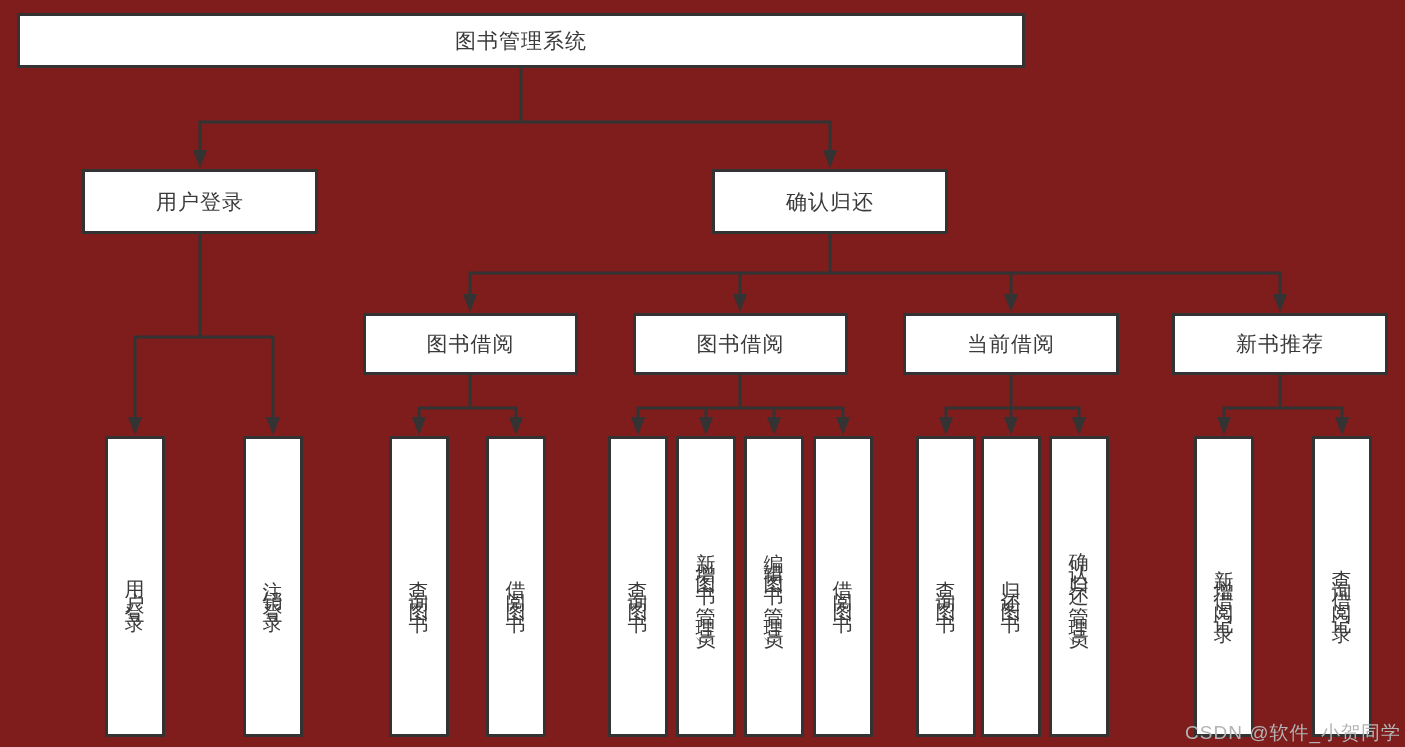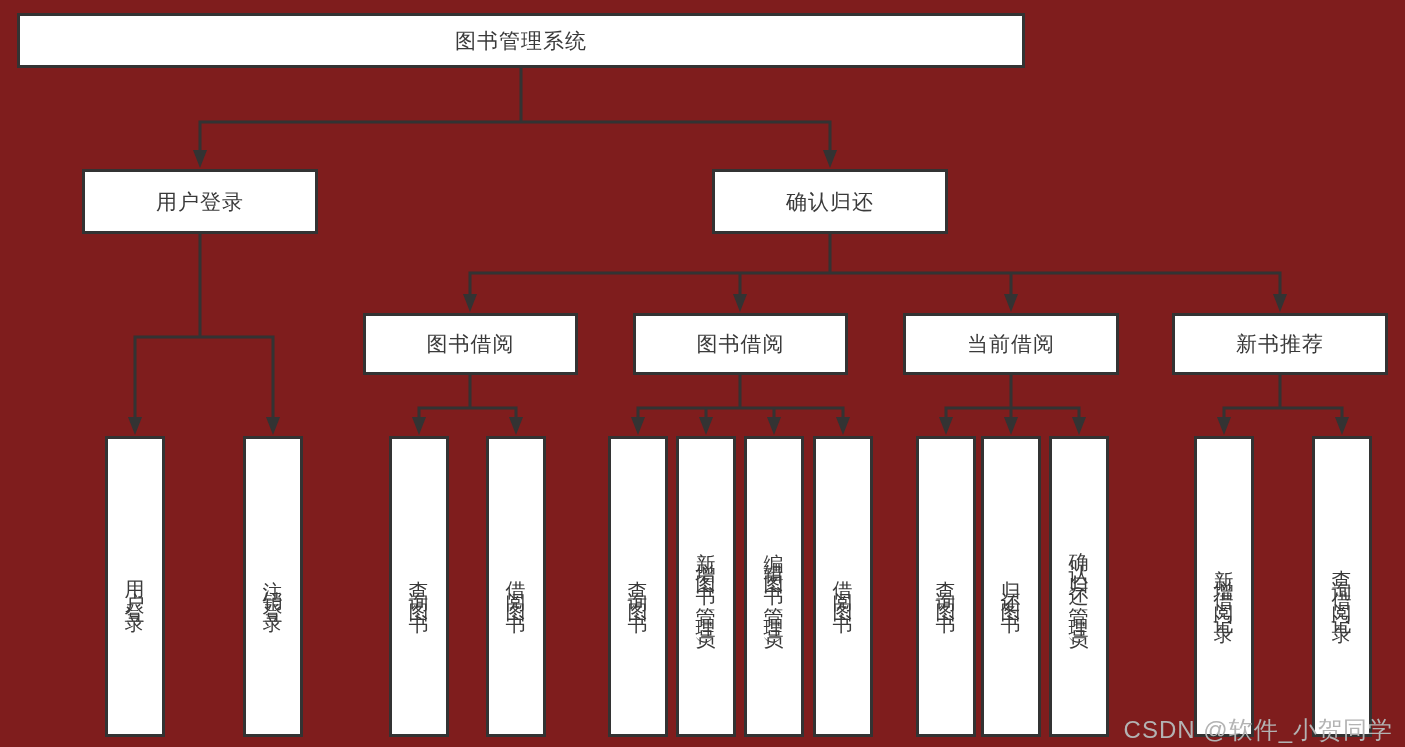--- a/index.html
+++ b/index.html
@@ -39,23 +39,23 @@
     font-size: 20px;
   }
   .node.leaf .vtext {
     writing-mode: vertical-rl;
     text-orientation: mixed;
     letter-spacing: 11px;
     line-height: 1;
   }
   .watermark {
     position: absolute;
-    right: 12px;
+    right: 4px;
     bottom: 1px;
-    font-size: 24px;
+    font-size: 19px;
     color: #b3b3b3;
     letter-spacing: 1px;
     white-space: nowrap;
   }
 </style>
 </head>
 <body>
 
 <div class="canvas">
 

